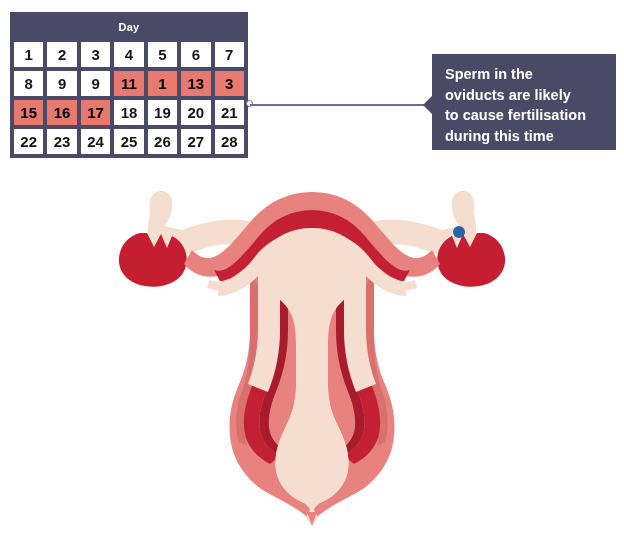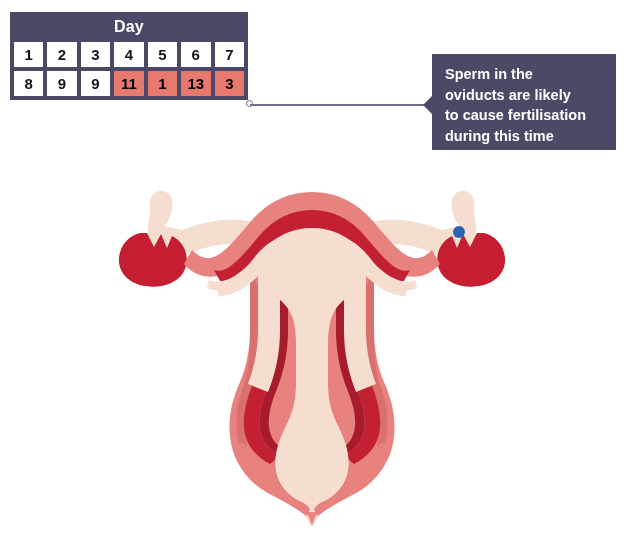--- a/index.html
+++ b/index.html
@@ -22,21 +22,21 @@
     top: 12px;
     width: 238px;
     border-collapse: separate;
     border-spacing: 0;
     background: #4a4a66;
     border: 2px solid #4a4a66;
   }
   #calendar .cal-header {
     background: #4a4a66;
     color: #ffffff;
-    font-size: 16px;
+    font-size: 11px;
     font-weight: bold;
     text-align: center;
     height: 24px;
     letter-spacing: .2px;
   }
   #calendar td.day-cell {
     width: 34px;
     height: 29px;
     background: #ffffff;
     color: #151515;
@@ -129,20 +129,38 @@
     <td class="day-cell">7</td>
   </tr>
   <tr>
     <td class="day-cell">8</td>
     <td class="day-cell">9</td>
     <td class="day-cell">9</td>
     <td class="day-cell fertile">11</td>
     <td class="day-cell fertile">1</td>
     <td class="day-cell fertile">13</td>
     <td class="day-cell fertile">3</td>
+  </tr>
+  <tr>
+    <td class="day-cell fertile">15</td>
+    <td class="day-cell fertile">16</td>
+    <td class="day-cell fertile">17</td>
+    <td class="day-cell">18</td>
+    <td class="day-cell">19</td>
+    <td class="day-cell">20</td>
+    <td class="day-cell">21</td>
+  </tr>
+  <tr>
+    <td class="day-cell">22</td>
+    <td class="day-cell">23</td>
+    <td class="day-cell">24</td>
+    <td class="day-cell">25</td>
+    <td class="day-cell">26</td>
+    <td class="day-cell">27</td>
+    <td class="day-cell">28</td>
   </tr>
 </tbody>
   </table>
 
 <div id="leader-dot"></div>
 <div id="leader-line"></div>
 
 <div id="callout-notch"></div>
 <div id="callout">
   <div id="callout-text">Sperm in the

